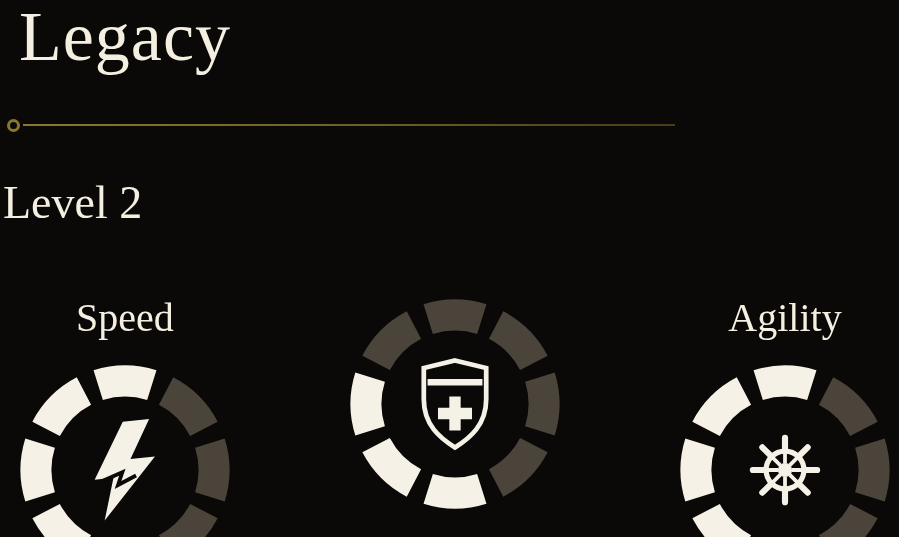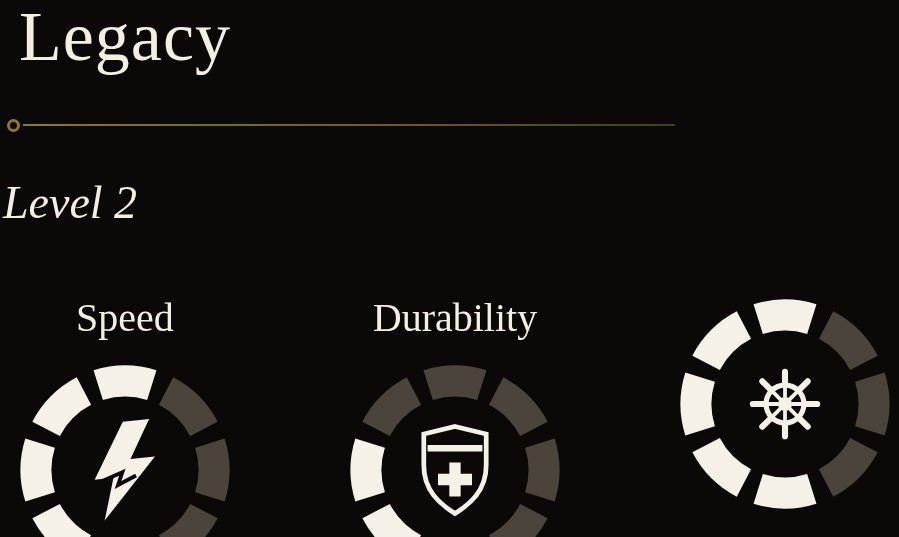--- a/index.html
+++ b/index.html
@@ -27,21 +27,21 @@
     border:3px solid var(--divider-gold, #8a792d);
     border-radius:50%;
   }
   .divider-line {
     flex:1; height:2px; margin-left:3px;
     background:linear-gradient(to right, #8a792d, #6b5e25 55%, #453c19);
   }
 
   .level {
     position:absolute; left:3px; top:176px;
-    font-size:46px; font-weight:400;font-style:italic;
+    font-size:46px; font-weight:400;
   }
 
   .stat { position:absolute; top:294px; width:220px; text-align:center; }
   #stat-0 { left:15px; }
   #stat-1 { left:345px; }
   #stat-2 { left:675px; }
   .stat-label { font-size:40px; line-height:1.2; margin-bottom:18px; white-space:nowrap; }
 
   .gauge { position:relative; width:220px; height:220px; margin:0 auto; }
   .gauge-ring { position:absolute; inset:0; width:220px; height:220px; }
@@ -88,41 +88,41 @@
         <svg class="gauge-icon" viewBox="0 0 110 110">
           <g transform="rotate(-6 55 55)">
             <path class="icon-fill" d="M58 4 L22 62 L42 62 L28 106 L88 44 L62 44 L86 4 Z"></path>
             <path class="icon-crack" d="M30 64 L52 57 L46 70 L66 62" stroke-width="4"></path>
           </g>
         </svg>
       </div>
     </div>
 
     <div class="stat" id="stat-1">
-      <div class="stat-label">Durability</div>
       <div class="gauge">
         <svg class="gauge-ring" viewBox="0 0 220 220">
             <path d="M 83.2 25.1 A 89 89 0 0 1 136.8 25.1" class="seg-empty"></path>
             <path d="M 151.1 31.1 A 89 89 0 0 1 188.9 68.9" class="seg-empty"></path>
             <path d="M 194.9 83.2 A 89 89 0 0 1 194.9 136.8" class="seg-empty"></path>
             <path d="M 188.9 151.1 A 89 89 0 0 1 151.1 188.9" class="seg-empty"></path>
             <path d="M 136.8 194.9 A 89 89 0 0 1 83.2 194.9" class="seg-filled"></path>
             <path d="M 68.9 188.9 A 89 89 0 0 1 31.1 151.1" class="seg-filled"></path>
             <path d="M 25.1 136.8 A 89 89 0 0 1 25.1 83.2" class="seg-filled"></path>
             <path d="M 31.1 68.9 A 89 89 0 0 1 68.9 31.1" class="seg-empty"></path>
           </svg>
         <svg class="gauge-icon" viewBox="0 0 110 110">
           <path class="icon-stroke" stroke-width="5" d="M55 9 L88 17 V50 C88 77 71 91 55 101 C39 91 22 77 22 50 V17 Z"></path>
           <path class="icon-stroke" stroke-width="7" d="M26 32 H84"></path>
           <path class="icon-fill" d="M49 47 H61 V59 H73 V71 H61 V83 H49 V71 H37 V59 H49 Z"></path>
         </svg>
       </div>
     </div>
 
     <div class="stat" id="stat-2">
+      <div class="stat-label">Agility</div>
       <div class="gauge">
         <svg class="gauge-icon" viewBox="0 0 110 110" style="z-index:1;">
           <circle class="icon-stroke" cx="55" cy="55" r="20" stroke-width="5.5"></circle>
           <circle class="icon-fill" cx="55" cy="55" r="7.5"></circle>
           <path class="icon-stroke" stroke-width="6.5" stroke-linecap="round" d="M55 35 L55 21 M69.1 40.9 L79 31 M75 55 L89 55 M69.1 69.1 L79 79 M55 75 L55 89 M40.9 69.1 L31 79 M35 55 L21 55 M40.9 40.9 L31 31"></path>
           <path class="icon-stroke" stroke-width="4" d="M55 48 L55 35 M59.9 50.1 L69.1 40.9 M62 55 L75 55 M59.9 59.9 L69.1 69.1 M55 62 L55 75 M50.1 59.9 L40.9 69.1 M48 55 L35 55 M50.1 50.1 L40.9 40.9"></path>
         </svg>
         <svg class="gauge-ring" viewBox="0 0 220 220">
             <path d="M 83.2 25.1 A 89 89 0 0 1 136.8 25.1" class="seg-filled"></path>
             <path d="M 151.1 31.1 A 89 89 0 0 1 188.9 68.9" class="seg-empty"></path>

